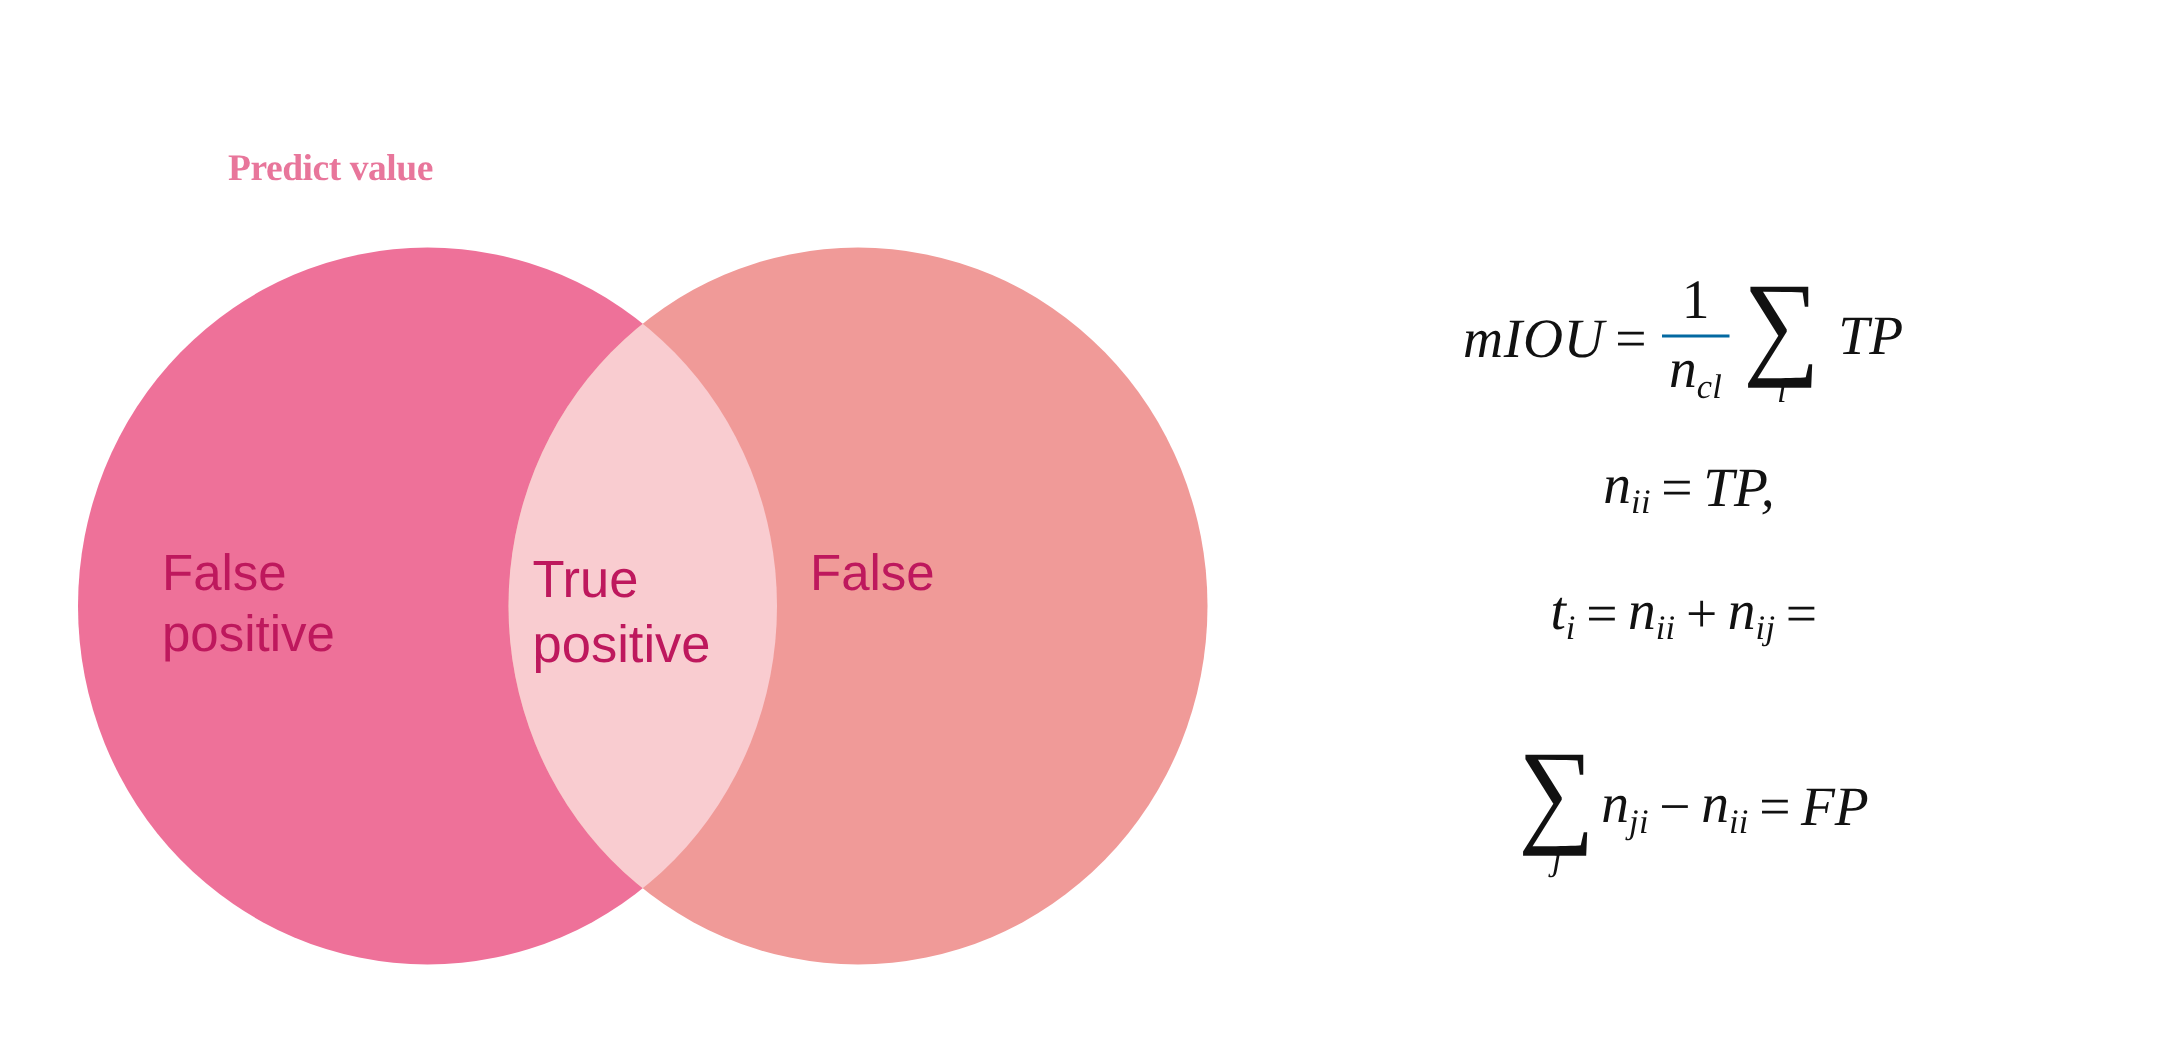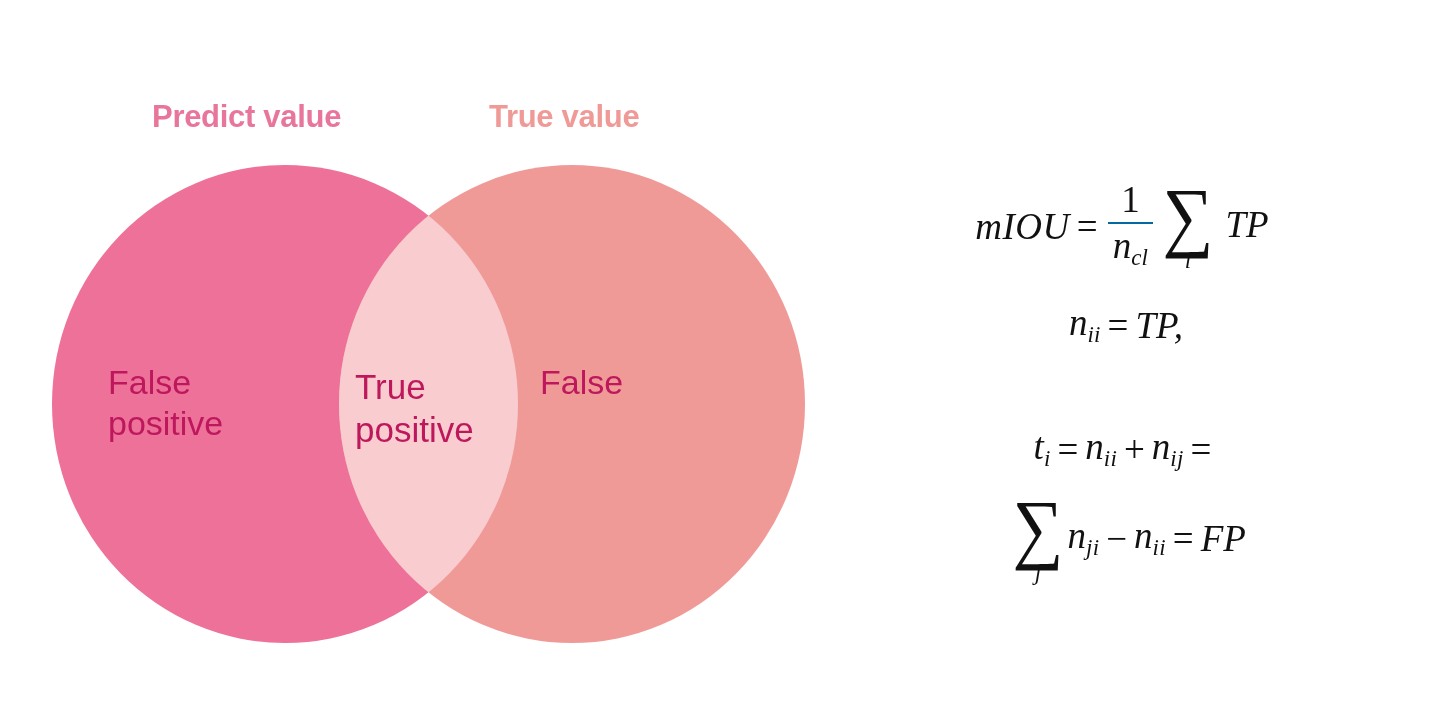--- a/index.html
+++ b/index.html
@@ -19,23 +19,23 @@
   #venn-panel {
     position: absolute;
     left: 0;
     top: 0;
     width: 830px;
     height: 702px;
   }
 
   .venn-header {
     position: absolute;
-    font-family: Liberation Sans, sans-serif;
+    font-family: Liberation Serif, serif;
     font-weight: bold;
-    font-size: 31px;
+    font-size: 25px;
     letter-spacing: -0.3px;
     white-space: nowrap;
   }
   #header-predict {
     left: 152px;
     top: 99px;
     color: #e8769b;
   }
   #header-true {
     left: 489px;
@@ -90,21 +90,21 @@
     display: flex;
     align-items: center;
     justify-content: center;
     font-family: "Liberation Serif", serif;
     font-style: italic;
     color: #111111;
     white-space: nowrap;
   }
   #formula-miou { top: 168px; height: 116px; font-size: 37px; }
   #formula-nii   { top: 296px; height: 58px;  font-size: 37px; }
-  #formula-ti    { top: 380px; height: 58px;  font-size: 37px; margin-top: 40px; }
+  #formula-ti    { top: 380px; height: 58px;  font-size: 37px; }
   #formula-sum   { top: 480px; height: 116px; font-size: 37px; }
 
   
   .mi { font-family: "Liberation Serif", serif; font-style: italic; }
   .mo {
     font-family: "Liberation Serif", serif;
     font-style: normal;
     padding: 0 7px;
   }
   .mn { font-family: "Liberation Serif", serif; font-style: normal; }
@@ -157,21 +157,20 @@
     letter-spacing: 0.5px;
   }
 </style>
 </head>
 <body>
 
 <div id="venn-panel">
 
   <div class="venn-header" id="header-predict">Predict value</div>
 
-  <div class="venn-header" id="header-true">True value</div>
 
   <svg id="venn-svg" width="830" height="702" viewBox="0 0 830 702">
     <defs>
       <clipPath id="clip-left-ellipse">
         <ellipse cx="285" cy="404" rx="233" ry="239"></ellipse>
       </clipPath>
     </defs>
 
     <ellipse cx="285" cy="404" rx="233" ry="239" fill="#ee7199"></ellipse>
 

